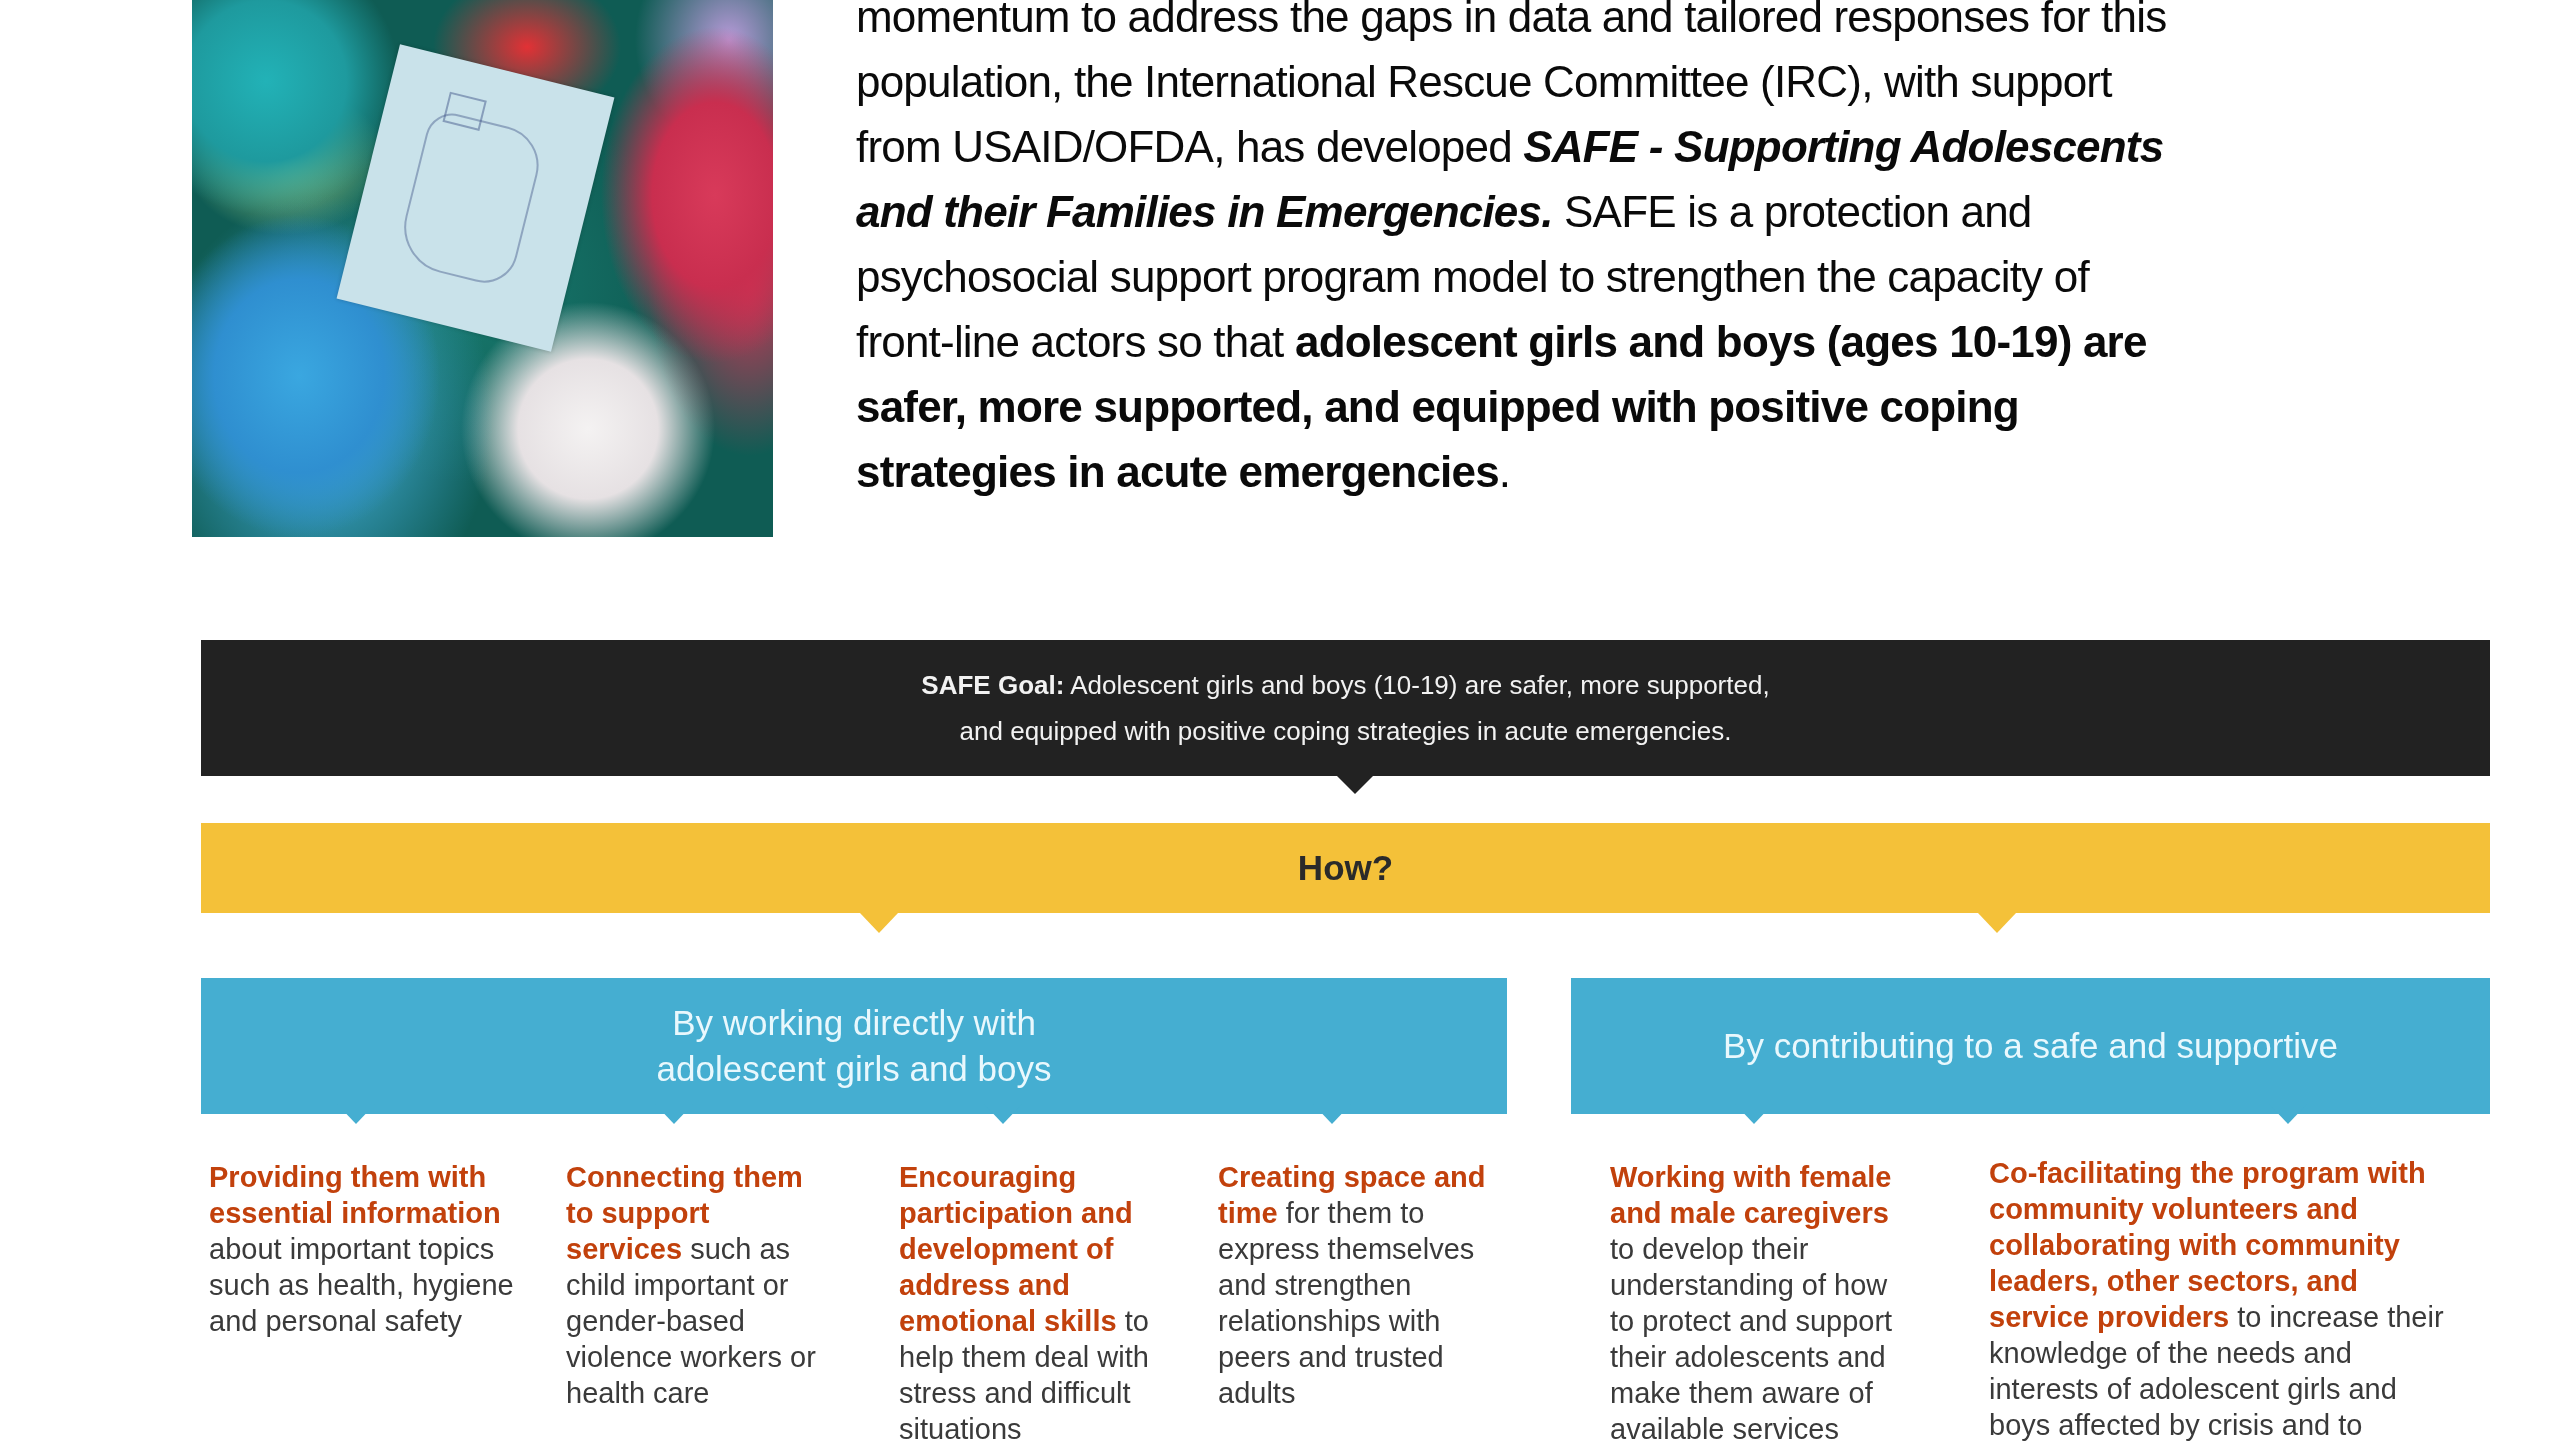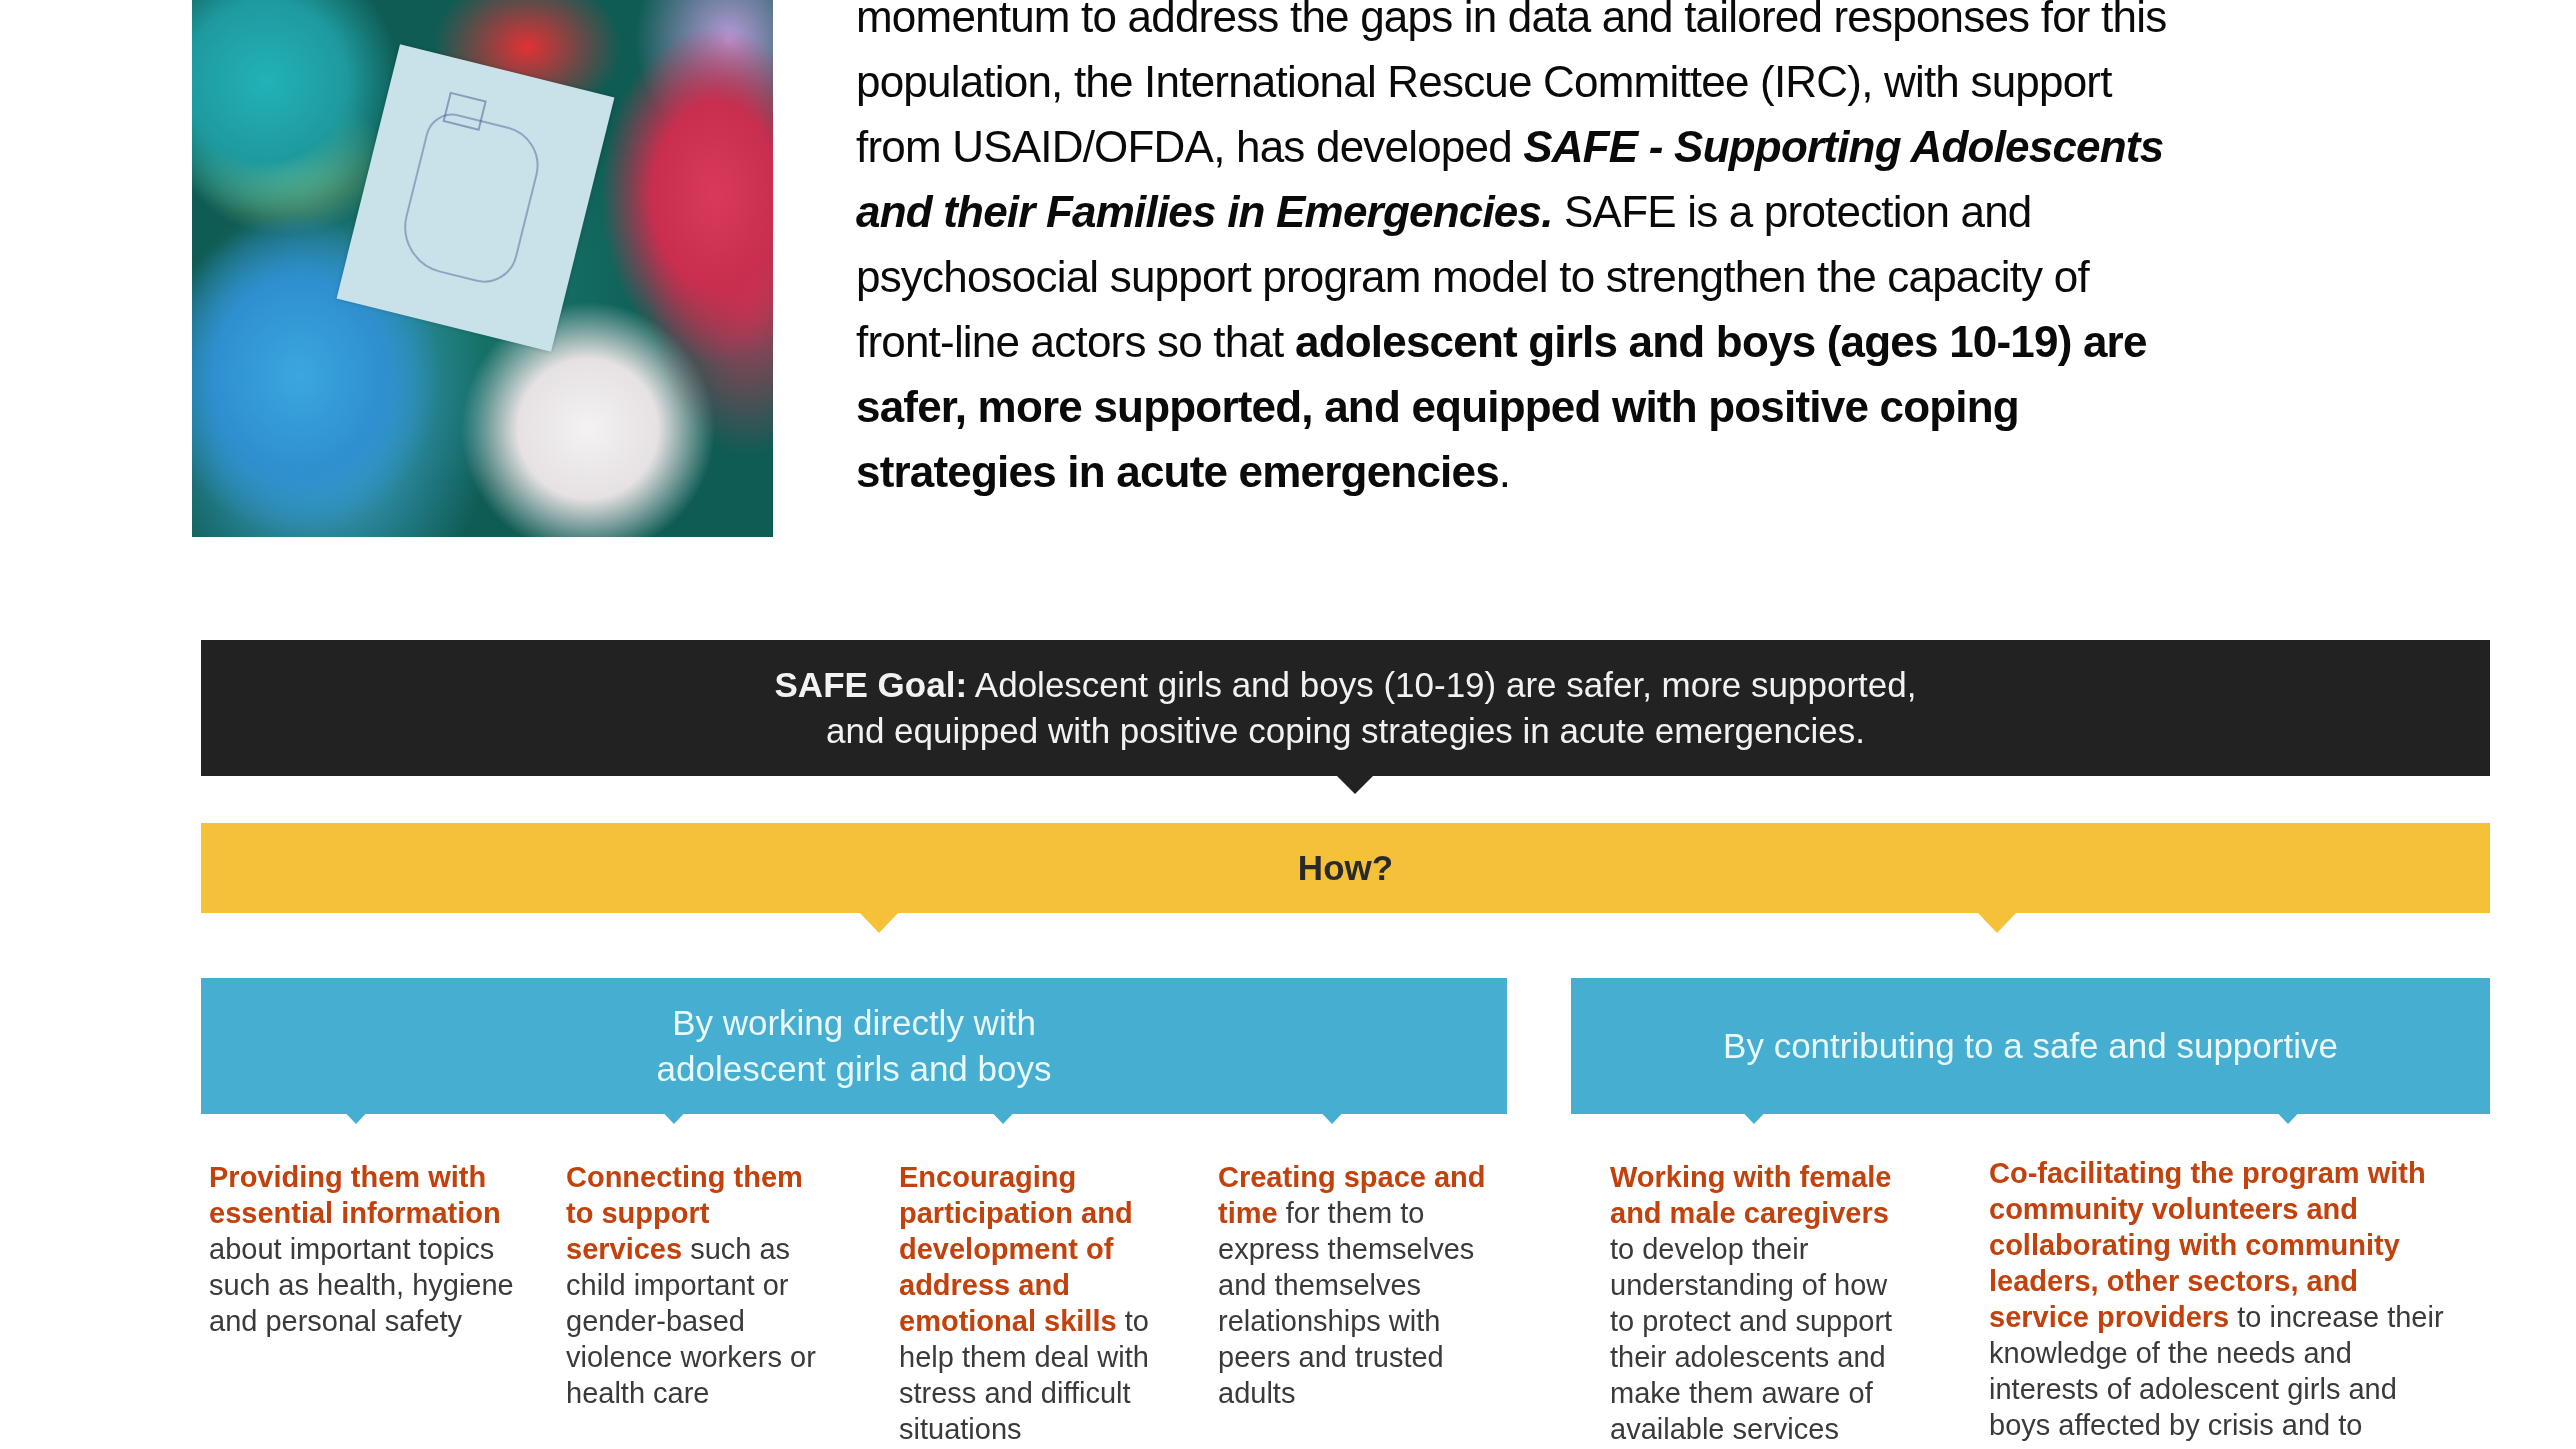--- a/index.html
+++ b/index.html
@@ -43,21 +43,21 @@
     letter-spacing: -0.8px;
   }
   .intro p { margin: 0; }
   .intro b { font-weight: 700; }
   .intro .bi { font-weight: 700; font-style: italic; }
 
   .goal {
     position: absolute; left: 201px; top: 640px; width: 2289px; height: 136px;
     background: #222222; color: #f2f2f2;
     display: flex; align-items: center; justify-content: center; text-align: center;
-    font-size: 35px; line-height: 46px;
+    font-size: 26px; line-height: 46px;
   }
   .goal b { font-weight: 700; }
   .goal-pointer {
     position: absolute; left: 1336px; top: 775px; width: 0; height: 0;
     border-left: 19px solid transparent; border-right: 19px solid transparent;
     border-top: 19px solid #222222;
   }
   .how {
     position: absolute; left: 201px; top: 823px; width: 2289px; height: 90px;
     background: #f4c139; color: #2a2a2a;
@@ -163,21 +163,21 @@
   <b>emotional skills</b><span> to</span><br>
   <span>help them deal with</span><br>
   <span>stress and difficult</span><br>
   <span>situations</span>
 </div>
 
 <div class="activity" style="left:1218px; width:322px;">
   <b>Creating space and</b><br>
   <b>time</b><span> for them to</span><br>
   <span>express themselves</span><br>
-  <span>and themselves</span><br>
+  <span>and strengthen</span><br>
   <span>relationships with</span><br>
   <span>peers and trusted</span><br>
   <span>adults</span>
 </div>
 
 <div class="activity" style="left:1610px; width:349px;">
   <b>Working with female</b><br>
   <b>and male caregivers</b><br>
   <span>to develop their</span><br>
   <span>understanding of how</span><br>

